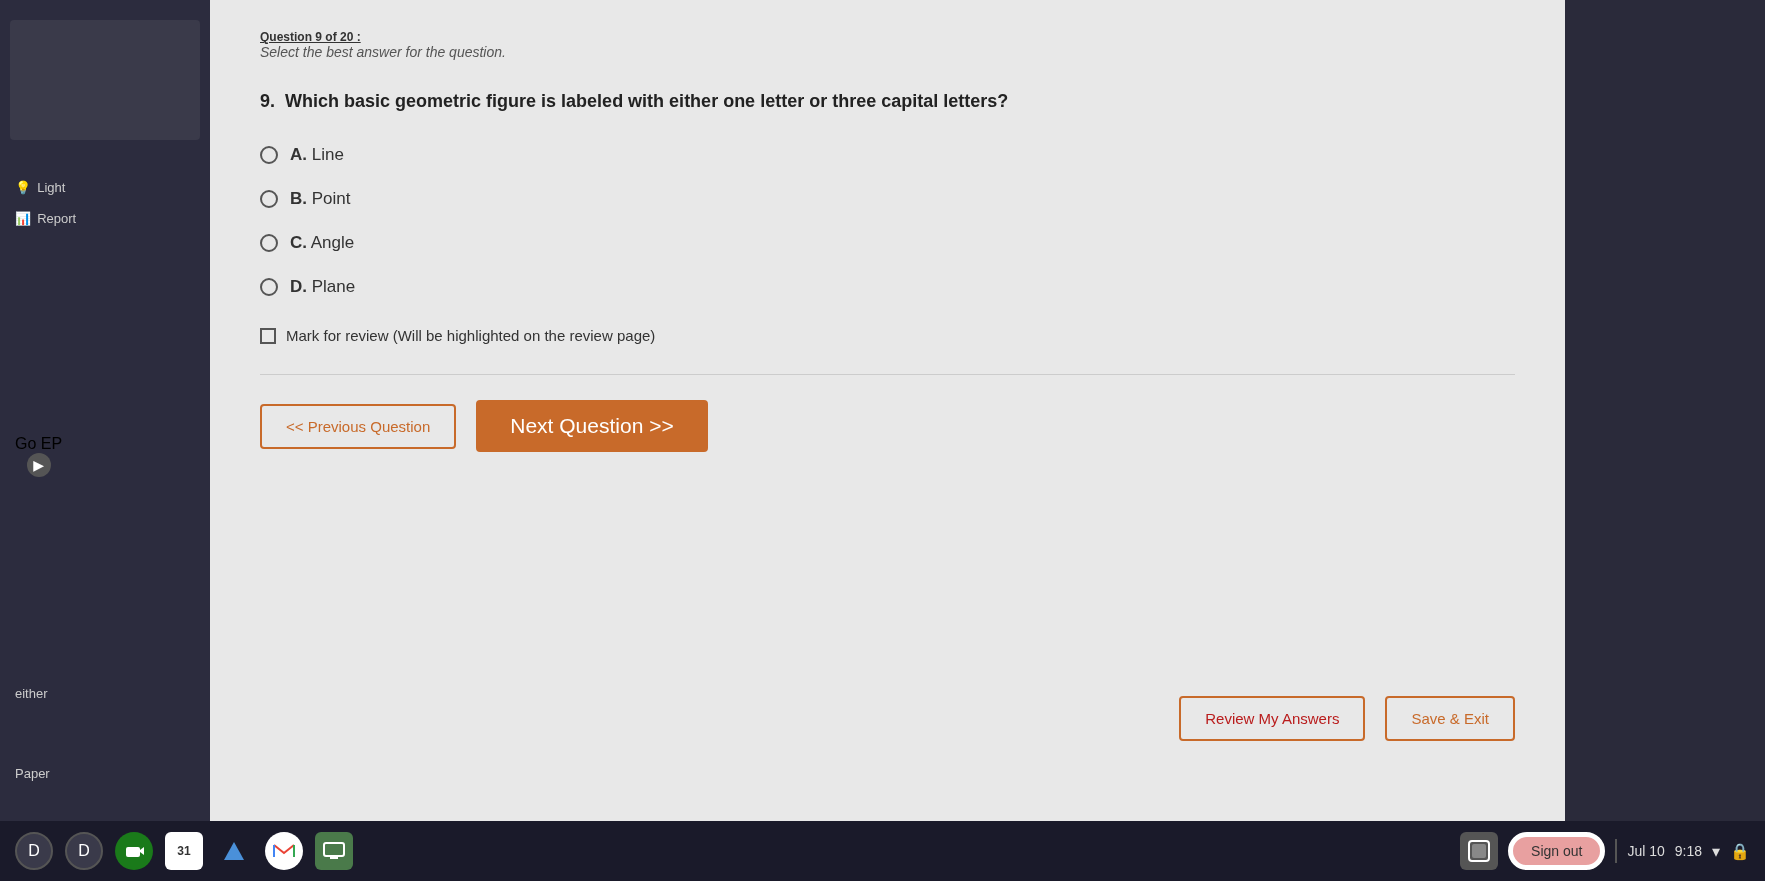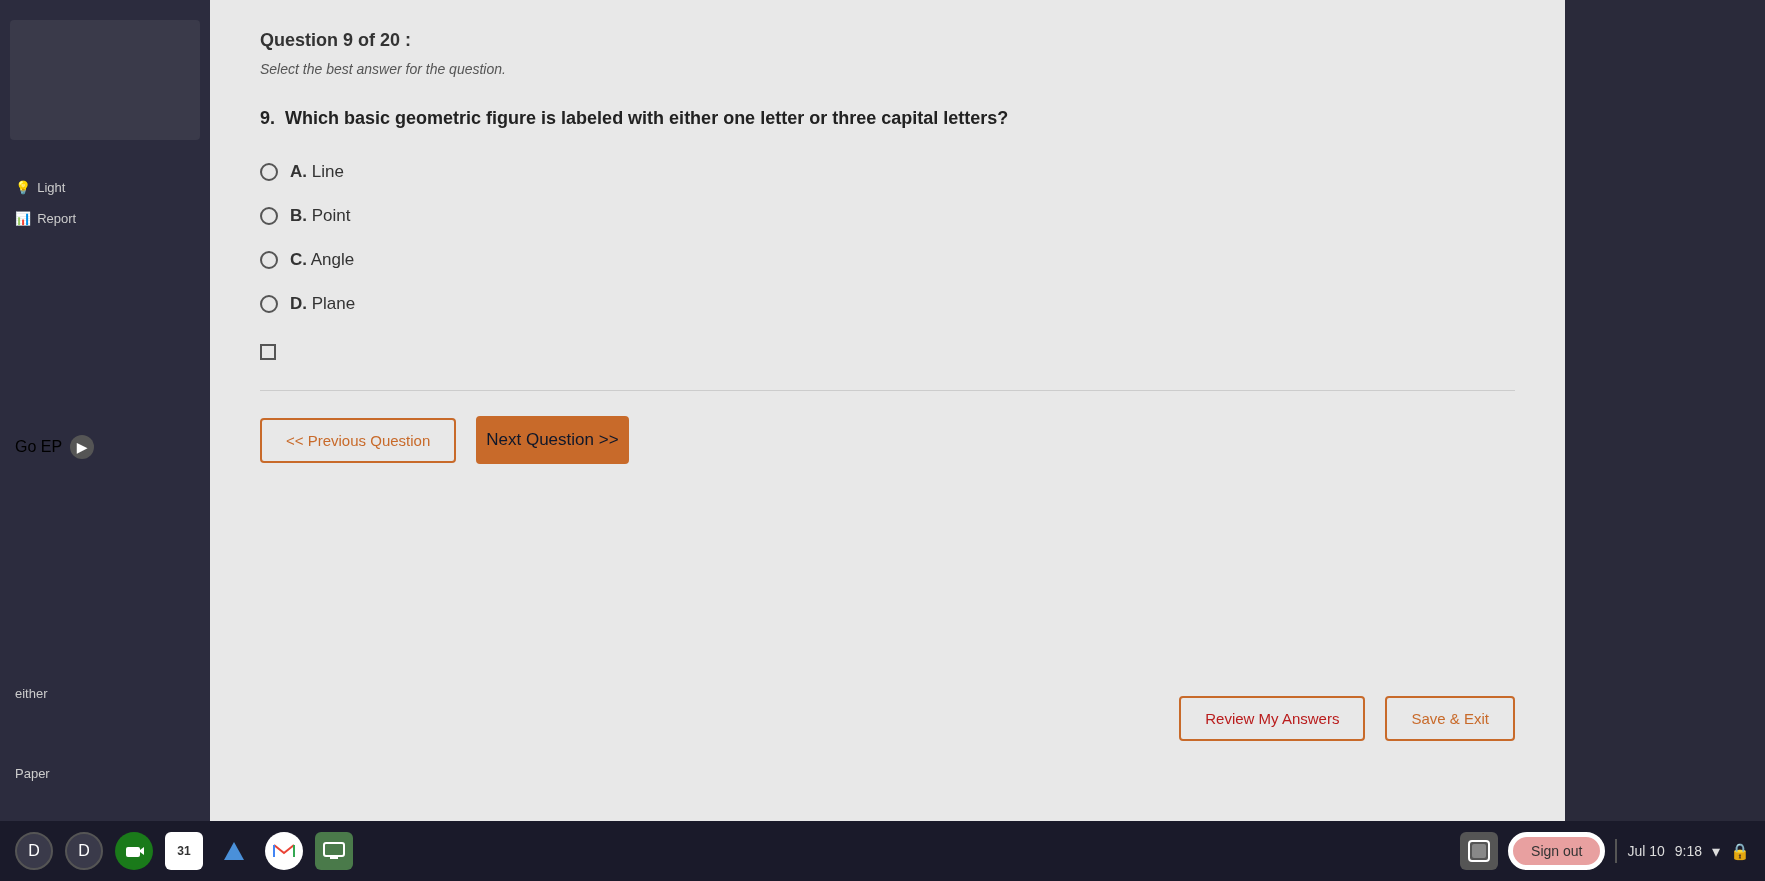--- a/index.html
+++ b/index.html
@@ -69,24 +69,24 @@
 
     
     .main-content {
       flex: 1;
       background: #e8e8e8;
       padding: 30px 50px;
       position: relative;
     }
 
     .question-header {
-      font-size: 18px;
+      font-size: 12px;
       font-weight: bold;
       color: #333;
-      margin-bottom: 10px;
+      text-decoration: underline;
     }
 
     .question-instruction {
       font-style: italic;
       color: #555;
       font-size: 14px;
       margin-bottom: 28px;
     }
 
     .question-text {
@@ -158,23 +158,23 @@
       color: #c86a2a;
       padding: 12px 24px;
       font-size: 15px;
       cursor: pointer;
       border-radius: 4px;
     }
 
     .btn-next {
       border: 2px solid #c86a2a;
       background: #c86a2a;
-      color: #0f172a;
-      padding: 12px 8px;
-      font-size: 17px;
+      color: #ffffff;
+      padding: 12px 32px;
+      font-size: 21px;
       cursor: pointer;
       border-radius: 4px;
     }
 
     .bottom-actions {
       position: absolute;
       bottom: 80px;
       right: 50px;
       display: flex;
       gap: 20px;
@@ -308,25 +308,25 @@
     }
 
     .lock-icon {
       color: #ddd;
       font-size: 16px;
     }
 
     
     .go-ep-area {
       position: absolute;
-      bottom: 362px;
+      bottom: 344px;
       left: 15px;
       display: flex;
       align-items: center;
-      gap: 8px;
+      flex-direction: column;
     }
 
     .go-ep-circle {
       width: 24px;
       height: 24px;
       border-radius: 50%;
       background: #555;
       display: flex;
       align-items: center;
       justify-content: center;
@@ -399,20 +399,21 @@
         <span class="answer-label"><strong>C.</strong> Angle</span>
       </div>
       <div class="answer-option">
         <div class="radio-circle"></div>
         <span class="answer-label"><strong>D.</strong> Plane</span>
       </div>
     </div>
 
     <div class="mark-review">
       <div class="checkbox-box"></div>
+      <span class="mark-review-text">Mark for review (Will be highlighted on the review page)</span>
     </div>
 
     <hr class="divider">
 
     <div class="nav-buttons">
       <button class="btn-prev">&lt;&lt; Previous Question</button>
       <button class="btn-next">Next Question &gt;&gt;</button>
     </div>
 
     <div class="bottom-actions">

